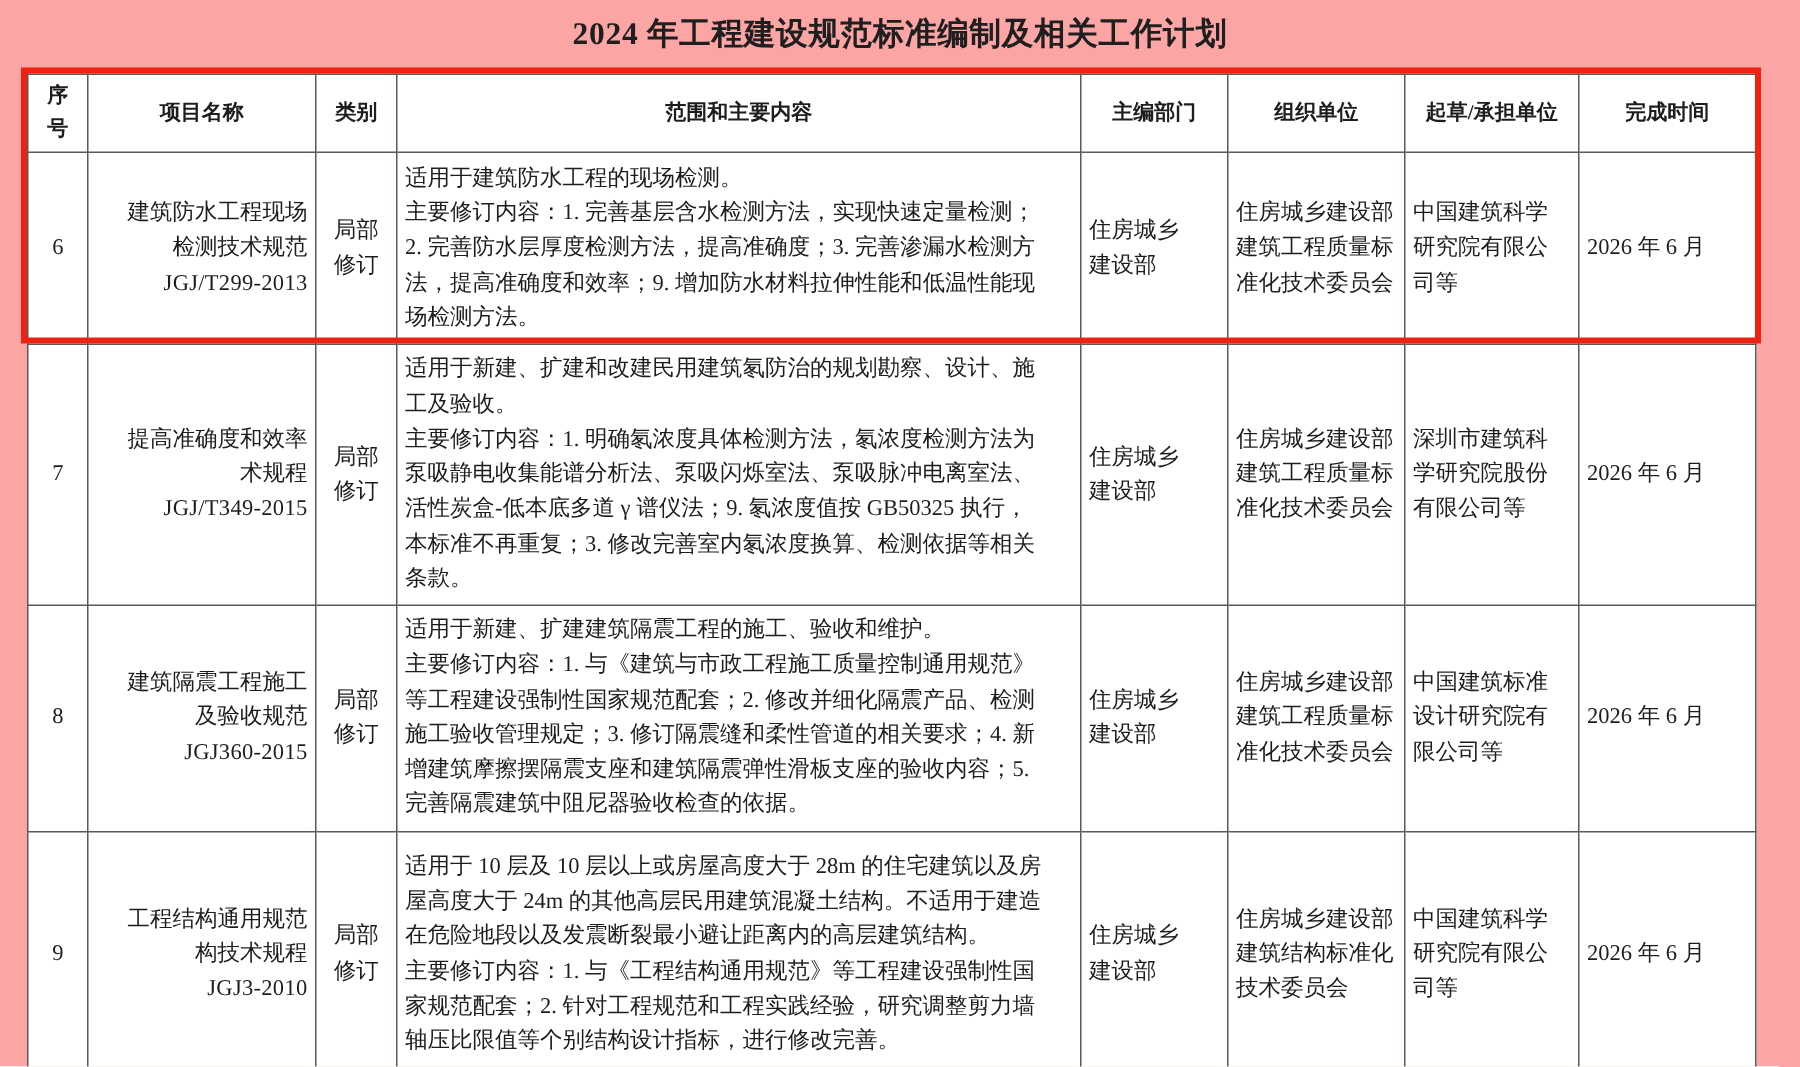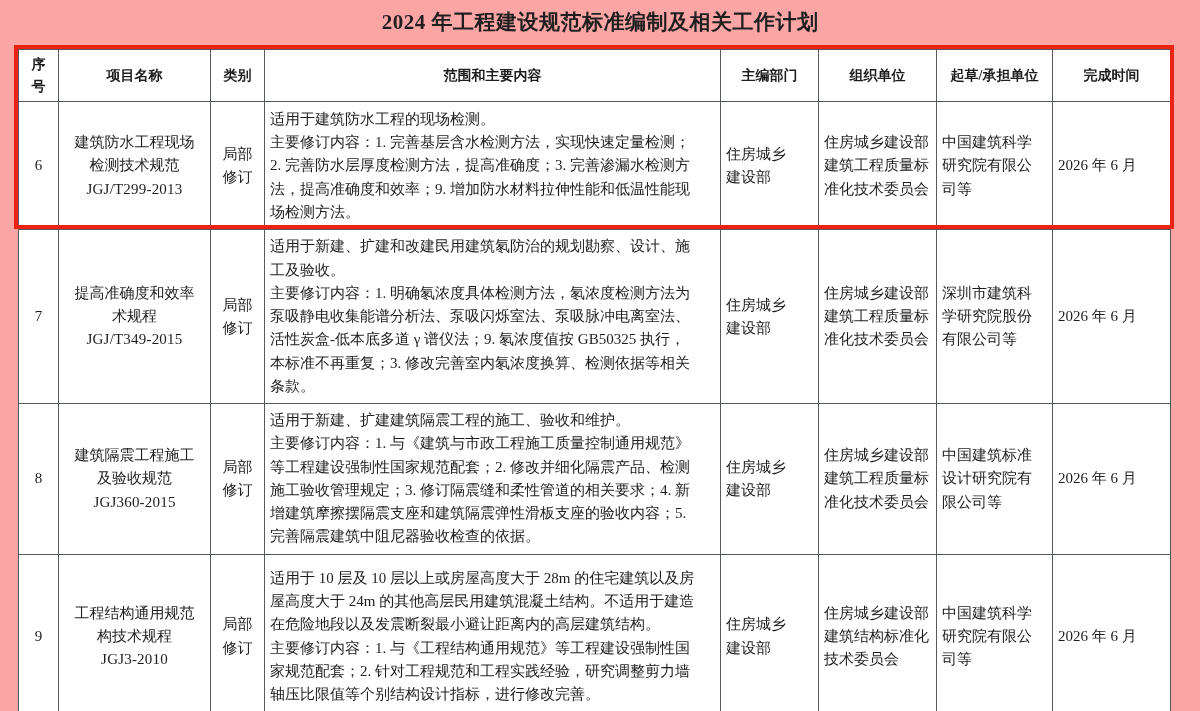--- a/index.html
+++ b/index.html
@@ -84,21 +84,21 @@
   .c-no     { width: 40px;  }
   .c-name   { width: 152px; }
   .c-type   { width: 54px;  }
   .c-scope  { width: 456px; }
   .c-dept   { width: 98px;  }
   .c-org    { width: 118px; }
   .c-draft  { width: 116px; }
   .c-time   { width: 118px; }
 
   td.no      { text-align: center; font-size: 14px; }
-  td.name    { text-align: center;  padding-left: 10px; }
+  td.name    { text-align: right;  padding-left: 10px; }
   td.type    { text-align: center; }
   td.scope   { text-align: left; padding: 7px 9px 7px 9px; }
   td.dept    { text-align: left; padding-left: 10px; }
   td.org     { text-align: left; padding-left: 10px; }
   td.draft   { text-align: left; padding-left: 10px; }
   td.time    { text-align: left; white-space: nowrap; }
 
   .name-line, .type-line, .dept-line, .org-line, .draft-line { display: block; }
   .scope-line { display: block; text-align: justify; }
 

